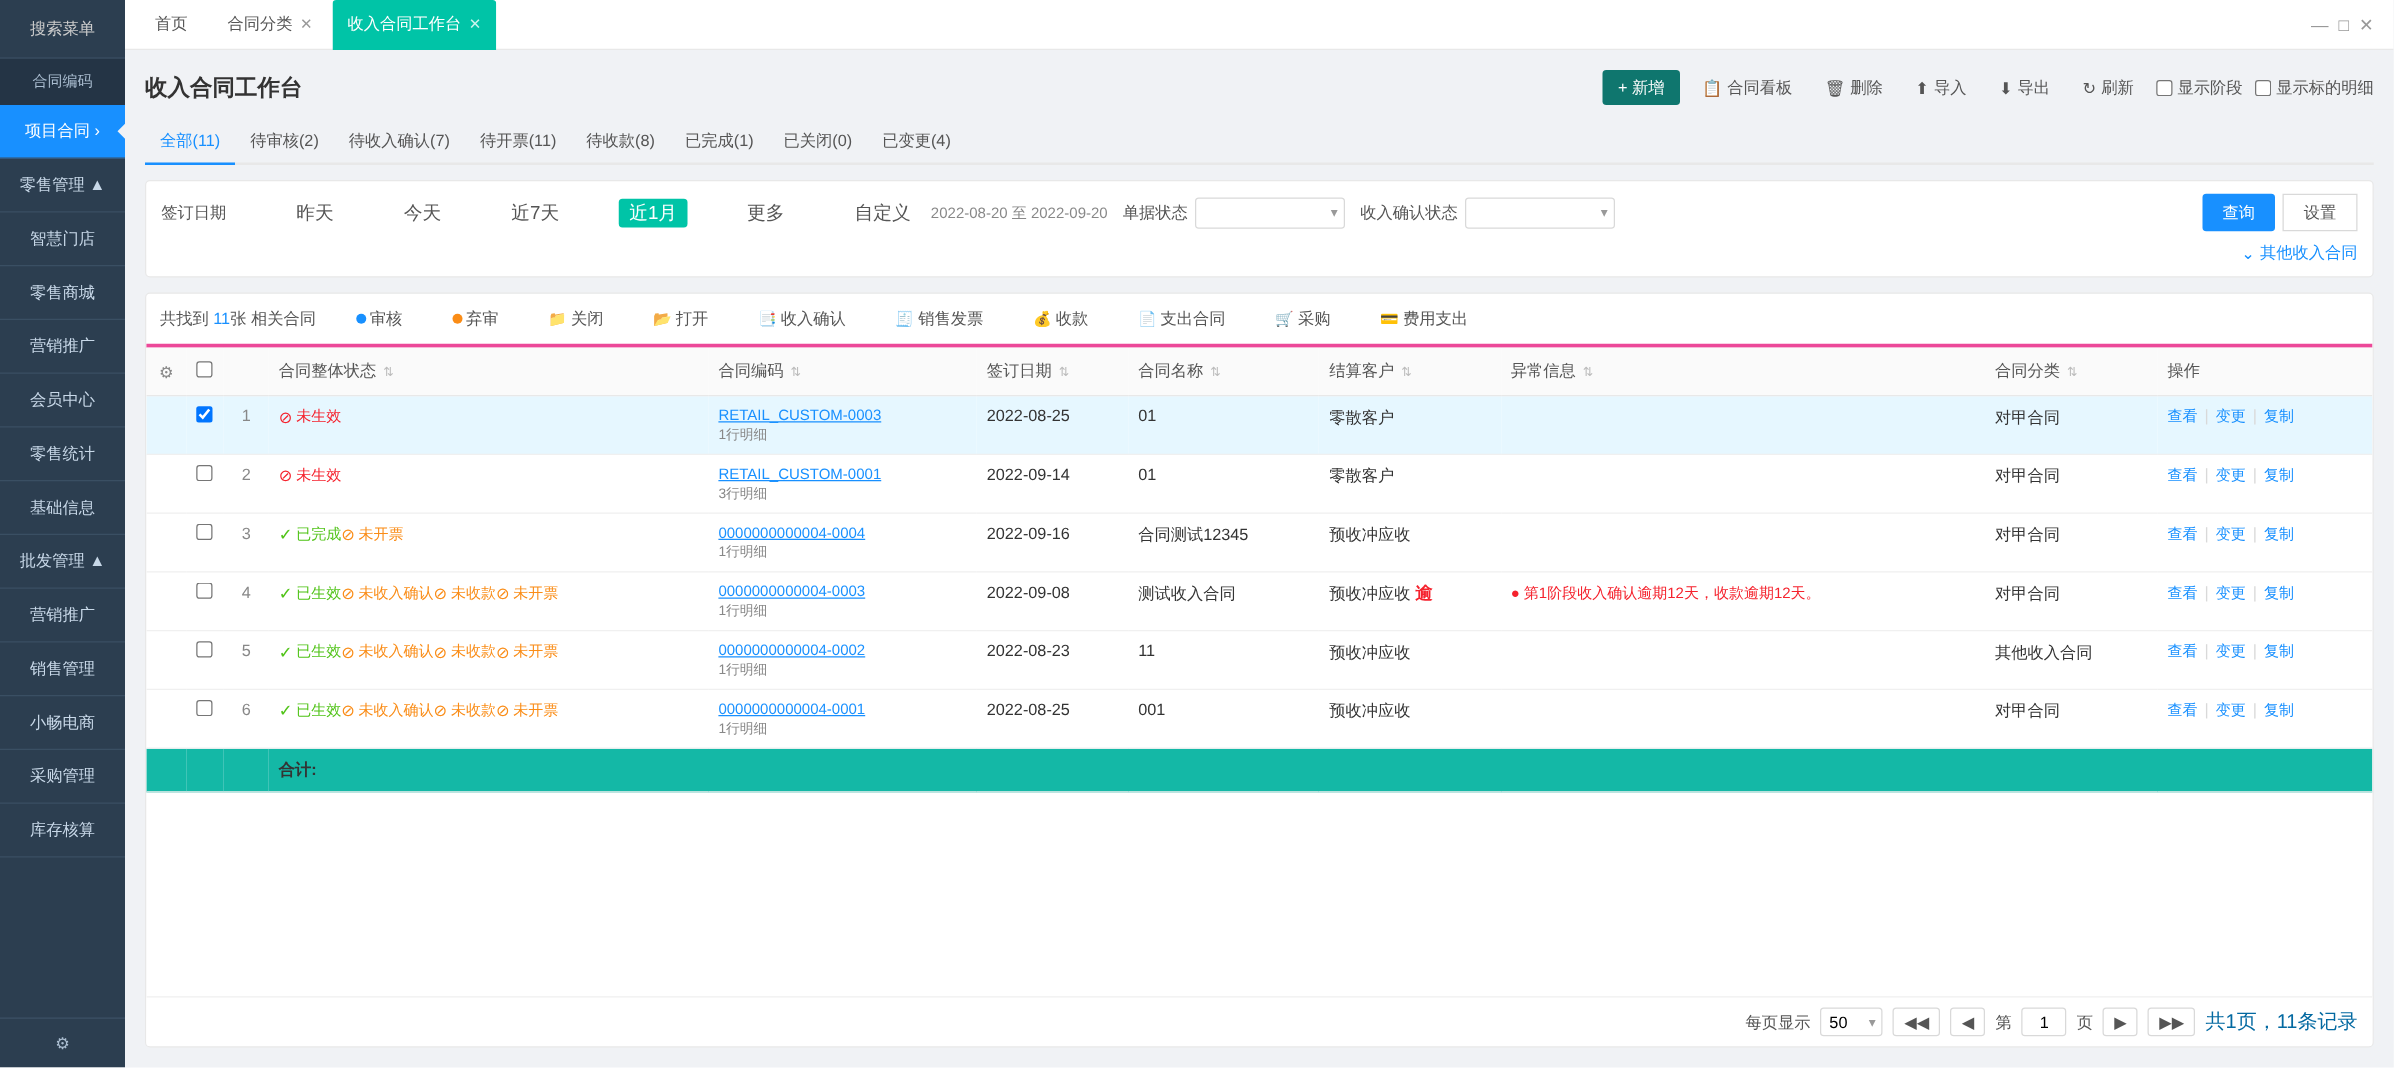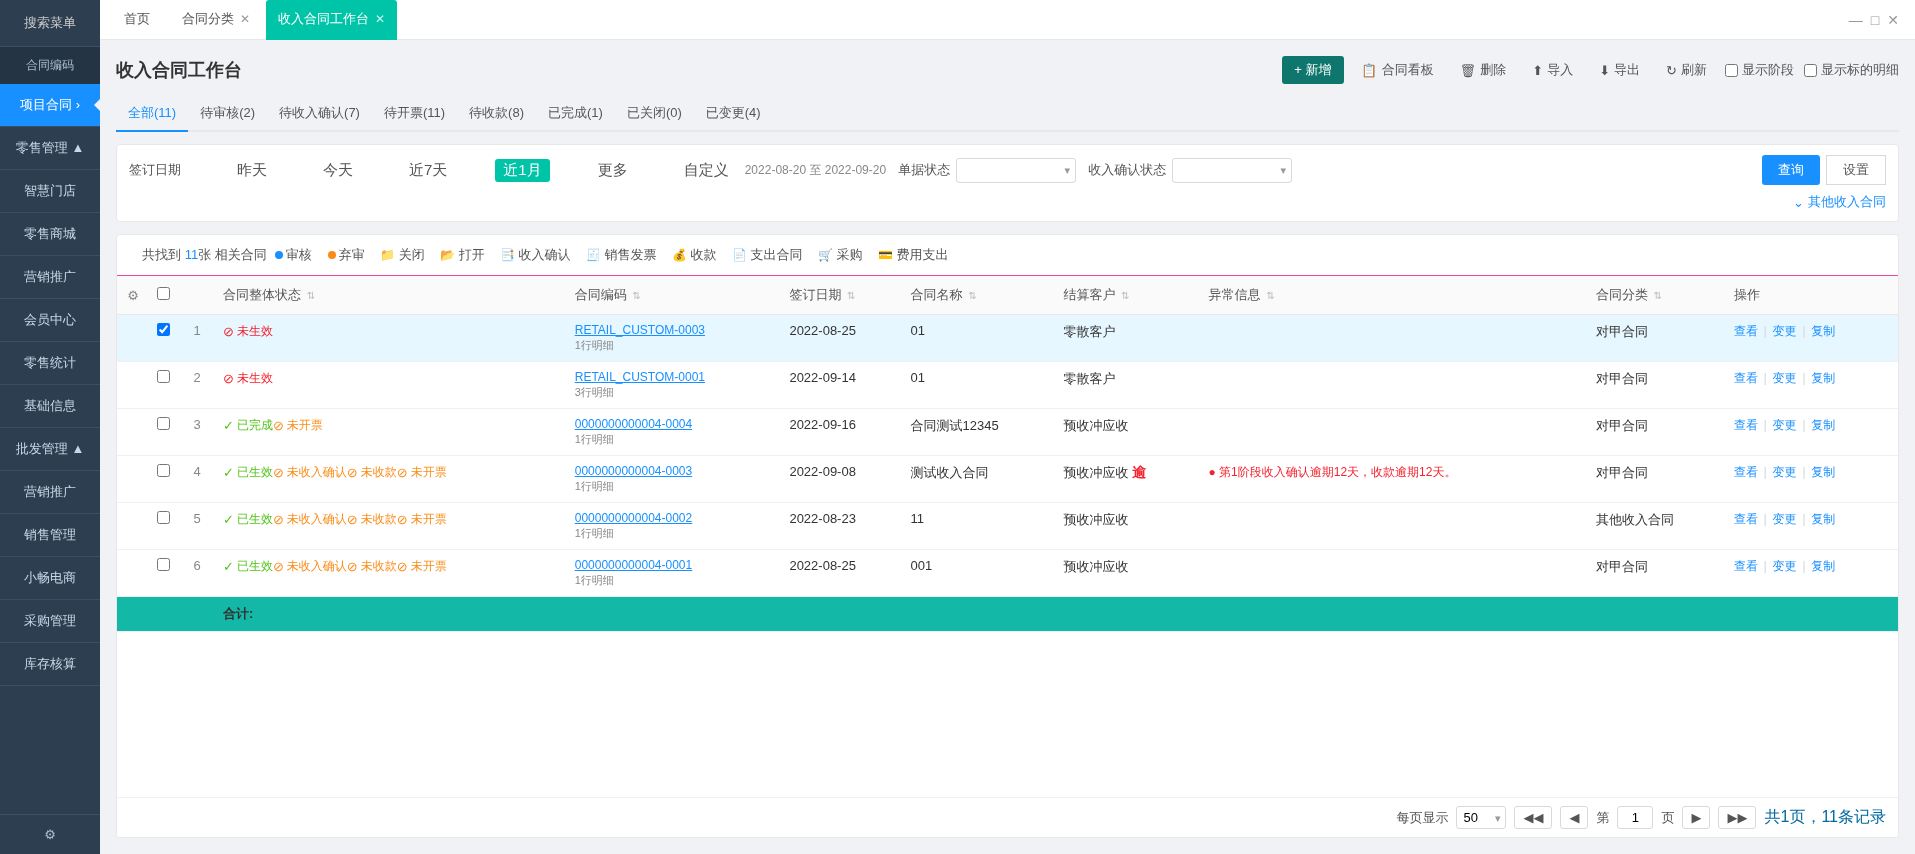--- a/index.html
+++ b/index.html
@@ -55,21 +55,21 @@
     .filter-select { border: 1px solid #d9d9d9; border-radius: 3px; padding: 4px 24px 4px 8px; color: #555; background: white; cursor: pointer; appearance: none; min-width: 120px; font-size: 13px; }
     .select-wrapper { position: relative; display: inline-block; }
     .select-wrapper::after { content: '▾'; position: absolute; right: 6px; top: 50%; transform: translateY(-50%); pointer-events: none; color: #999; font-size: 11px; }
     .filter-actions { display: flex; gap: 6px; margin-left: auto; }
     .expand-btn { color: #1890ff; cursor: pointer; font-size: 13px; display: flex; align-items: center; gap: 4px; }
     .btn-query { background: #1890ff; color: white; border: none; padding: 5px 16px; border-radius: 3px; cursor: pointer; font-size: 13px; }
     .btn-setting { background: white; color: #555; border: 1px solid #d9d9d9; padding: 5px 16px; border-radius: 0; cursor: pointer; font-size: 13px; }
 
     
     .table-area { flex: 1; display: flex; flex-direction: column; background: white; border: 1px solid #e8e8e8; border-radius: 4px; overflow: hidden; }
-    .table-actions { padding: 8px 25px; display: flex; align-items: center; gap: 0; border-bottom: 1px solid #ec4899; }
+    .table-actions { padding: 8px 11px; display: flex; align-items: center; gap: 24px; border-bottom: 3px solid #ec4899; }
     .table-info { font-size: 13px; color: #555; }
     .table-info span { color: #1890ff; }
     .action-btn { display: flex; align-items: center; gap: 3px; color: #555; cursor: pointer; font-size: 12px; padding: 3px 8px; border-radius: 3px; }
     .action-btn .dot { width: 8px; height: 8px; border-radius: 50%; display: inline-block; }
     .dot-blue { background: #1890ff; }
     .dot-orange { background: #fa8c16; }
 
     
     .table-scroll { overflow: auto; flex: 1; }
     table { width: 100%; border-collapse: collapse; min-width: 1200px; }

